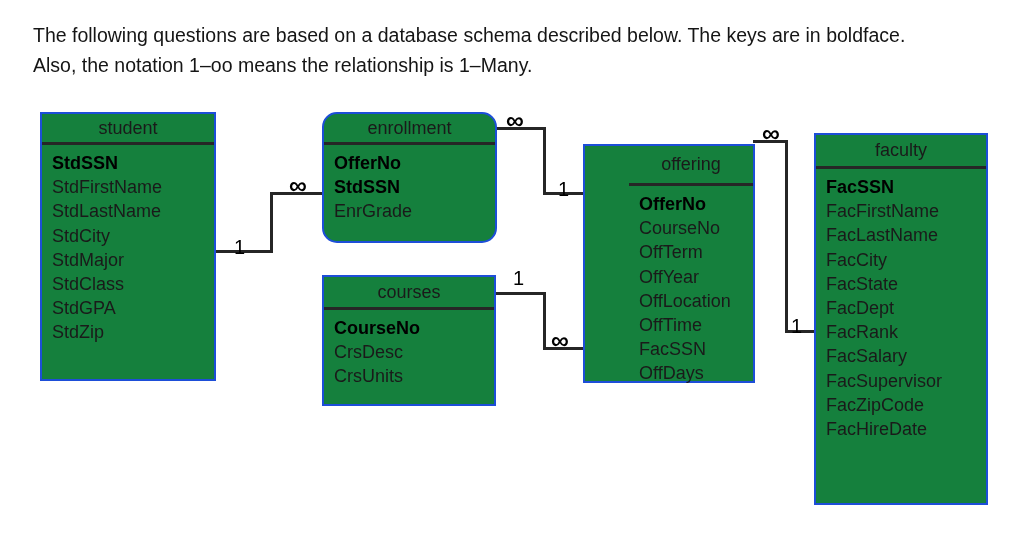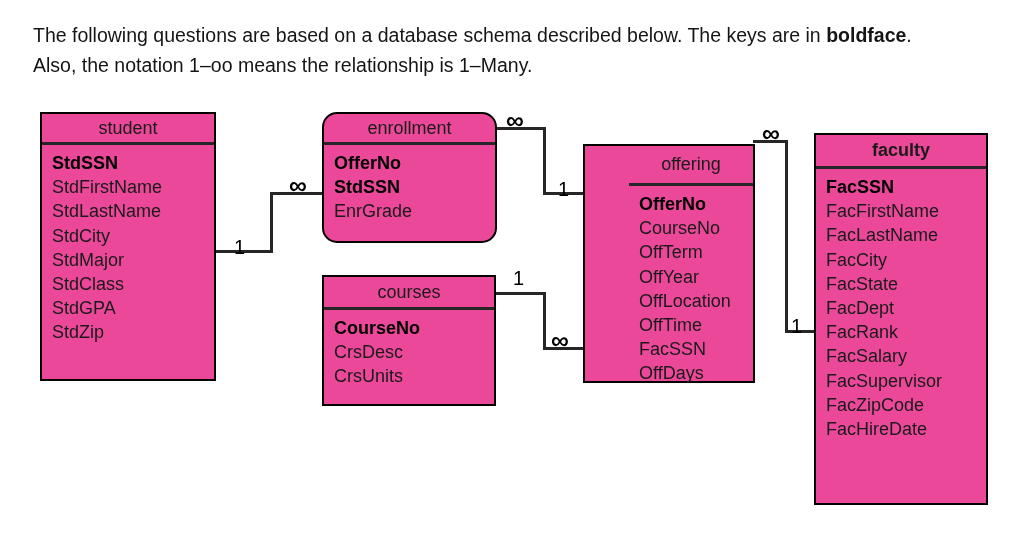--- a/index.html
+++ b/index.html
@@ -19,37 +19,37 @@
   
   #intro {
     position: absolute;
     left: 33px;
     top: 20px;
     width: 965px;
     font-size: 19.5px;
     line-height: 30px;
     color: #151515;
   }
-  #intro b { font-weight: bold; }
+  #intro b { font-weight: normal; }
 
   
   #diagram {
     position: absolute;
     left: 0;
     top: 0;
     width: 1030px;
     height: 536px;
   }
 
   
   .entity {
     position: absolute;
     box-sizing: border-box;
-    border: 2px solid #000000;
-    background: #ec4899;
+    border: 2px solid #1d4ed8;
+    background: #15803d;
   }
   .entity-header {
     box-sizing: border-box;
     width: 100%;
     border-bottom: 3px solid #262626;
     text-align: center;
     font-size: 18px;
     color: #1a1a1a;
     display: flex;
     align-items: center;
@@ -170,21 +170,21 @@
       <div class="attr">OffTerm</div>
       <div class="attr">OffYear</div>
       <div class="attr">OffLocation</div>
       <div class="attr">OffTime</div>
       <div class="attr">FacSSN</div>
       <div class="attr">OffDays</div>
     </div>
   </div>
 
   <div class="entity" style="left:814px; top:133px; width:174px; height:372px;">
-    <div class="entity-header" style="height:34px;font-weight:bold;">faculty</div>
+    <div class="entity-header" style="height:34px;">faculty</div>
     <div class="entity-attrs">
       <div class="attr key">FacSSN</div>
       <div class="attr">FacFirstName</div>
       <div class="attr">FacLastName</div>
       <div class="attr">FacCity</div>
       <div class="attr">FacState</div>
       <div class="attr">FacDept</div>
       <div class="attr">FacRank</div>
       <div class="attr">FacSalary</div>
       <div class="attr">FacSupervisor</div>

